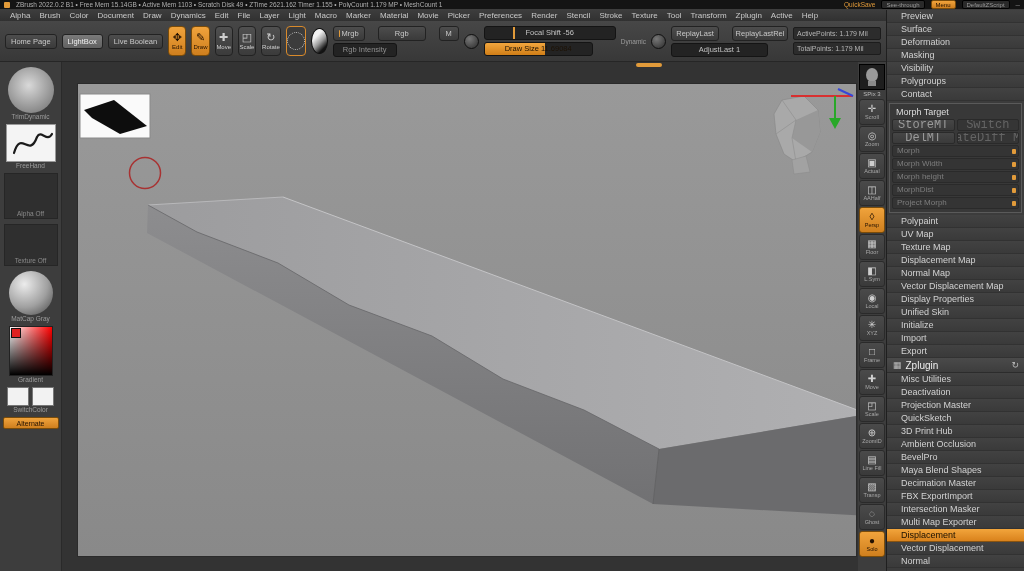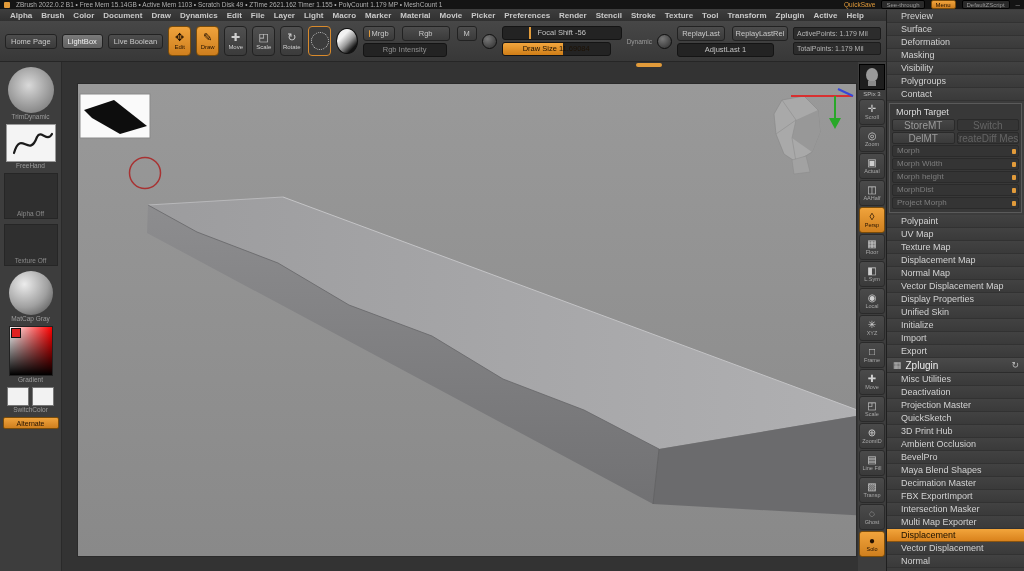--- a/index.html
+++ b/index.html
@@ -12,21 +12,21 @@
   .tb-status{font-size:6.5px;color:#b0b0b0;white-space:nowrap;overflow:hidden;flex:1;}
   .tb-link{font-size:6.5px;color:#e29b3a;white-space:nowrap;}
   .tb-mini{height:7px;background:#2a2a2a;border:1px solid #000;border-radius:2px;color:#999;
            font-size:6px;display:flex;align-items:center;justify-content:center;padding:0 4px;}
   .tb-mini.orange{background:linear-gradient(#f0a33c,#cf7f1e);color:#201000;border-color:#7a4c0a;}
   .tb-dash{color:#888;font-size:8px;line-height:6px;}
   
   .menubar{position:absolute;left:0;top:9px;width:1024px;height:12px;
            background:linear-gradient(#3e3e3e,#313131);display:flex;align-items:center;
            padding:0 6px;box-sizing:border-box;gap:1px;z-index:1;}
-  .menu-item{font-size:8px;color:#c9c9c9;padding:4px 4px;white-space:nowrap;cursor:default;font-weight:bold;}
+  .menu-item{font-size:8px;color:#c9c9c9;padding:4px 4px;white-space:nowrap;cursor:default;}
   
   .shelf{position:absolute;left:0;top:21px;width:886px;height:41px;
          background:linear-gradient(#474747,#383838);border-bottom:1px solid #262626;
          display:flex;align-items:center;gap:5px;padding:0 5px;box-sizing:border-box;overflow:hidden;}
   .btn{height:15px;font-size:7.5px;padding:0 5px;background:linear-gradient(#4d4d4d,#3a3a3a);
        border:1px solid #222;border-radius:3px;color:#c8c8c8;display:flex;align-items:center;
        justify-content:center;white-space:nowrap;box-sizing:border-box;}
   .btn.lit{background:linear-gradient(#7a7a7a,#616161);color:#f0f0f0;}
   .btn.orange{background:linear-gradient(#f0a33c,#cf7f1e);color:#201000;border-color:#7a4c0a;}
   .btn.dim{color:#6d6d6d;background:#343434;}
@@ -35,21 +35,21 @@
         align-items:center;justify-content:center;gap:1px;box-sizing:border-box;}
   .tool .g{font-size:11px;line-height:11px;}
   .tool .t{font-size:6px;line-height:6px;}
   .tool.orange{background:linear-gradient(#f0a33c,#cf7f1e);color:#241202;border-color:#7a4c0a;}
   .brushbox{width:28px;height:30px;border:1px solid #d98a2b;border-radius:4px;background:#3c3c3c;
             display:flex;align-items:center;justify-content:center;box-sizing:border-box;}
   .brushbox .c{width:16px;height:16px;border:1px dotted #c9c9c9;border-radius:50%;}
   .matball{width:24px;height:24px;border-radius:50%;border:1px solid #111;
            background:linear-gradient(135deg,#f2f2f2 30%,#9a9a9a 55%,#141414 80%);}
   .col{display:flex;flex-direction:column;gap:2px;justify-content:center;}
-  .r{display:flex;gap:7px;}
+  .r{display:flex;gap:13px;}
   .slider{position:relative;height:14px;background:#232323;border:1px solid #141414;border-radius:3px;
           overflow:hidden;box-sizing:border-box;}
   .slider .fill{position:absolute;left:0;top:0;bottom:0;background:linear-gradient(#f2a63e,#d07e17);}
   .slider .tick{position:absolute;top:0;bottom:0;width:2px;background:#e29b3a;}
   .slider .txt{position:relative;display:block;text-align:center;font-size:7.5px;color:#c2c2c2;
                line-height:12px;white-space:nowrap;}
   .slider .txt.dark{color:#1d1205;}
   .knob{width:13px;height:13px;border-radius:50%;background:radial-gradient(circle at 35% 30%,#777,#2c2c2c);
         border:1px solid #101010;flex:none;}
   .ro{width:88px;height:13px;background:#2c2c2c;border:1px solid #1c1c1c;color:#b5b5b5;font-size:7px;
@@ -101,23 +101,23 @@
           box-sizing:border-box;white-space:nowrap;overflow:hidden;cursor:default;}
   .rp-row.active{background:linear-gradient(#f2a53c,#d9821c);color:#1a1000;border-bottom-color:#8a5410;}
   .rp-header{height:15px;line-height:15px;padding-left:6px;font-size:10px;color:#eee;
              background:linear-gradient(#4a4a4a,#3d3d3d);border-bottom:1px solid #2c2c2c;
              display:flex;align-items:center;gap:4px;box-sizing:border-box;}
   .rp-header .hg{font-size:9px;color:#bdbdbd;}
   .rp-header .refresh{margin-left:auto;margin-right:5px;font-size:9px;color:#bdbdbd;}
   .morphbox{margin:2px 2px 2px 2px;border:1px solid #5a5a5a;background:#383838;padding:2px;box-sizing:border-box;}
   .mb-title{font-size:9px;color:#dcdcdc;line-height:12px;padding-left:4px;}
   .mb-btnrow{display:flex;gap:2px;margin:1px 0;}
-  .mb-btn{flex:1;height:12px;font-size:10px;color:#9a9a9a;background:linear-gradient(#464646,#3a3a3a);
+  .mb-btn{flex:1;height:12px;font-size:12px;color:#9a9a9a;background:linear-gradient(#464646,#3a3a3a);
           border:1px solid #2a2a2a;border-radius:2px;display:flex;align-items:center;justify-content:center;
-          white-space:nowrap;overflow:hidden;box-sizing:border-box;}
+          white-space:nowrap;overflow:hidden;box-sizing:border-box;font-family:Liberation Mono, monospace;}
   .mb-btn.dim{color:#646464;background:#353535;}
   .mb-slider{position:relative;height:12px;margin:1px 0;background:#343434;border:1px solid #2a2a2a;
              border-radius:2px;box-sizing:border-box;}
   .mb-slider .txt{font-size:8px;color:#7d7d7d;line-height:10px;padding-left:4px;white-space:nowrap;}
   .mb-slider .dot{position:absolute;right:2px;top:3px;width:4px;height:5px;background:#e29b3a;border-radius:1px;}
 </style>
 </head>
 <body>
 
 <div id="app">
@@ -193,29 +193,29 @@
 
     <div class="col">
       <div class="r">
         <div class="btn" style="width:32px">
           <span class="mswatch"></span>
           <span>Mrgb</span>
         </div>
         <div class="btn" style="width:48px">Rgb</div>
         <div class="btn" style="width:20px">M</div>
       </div>
-      <div class="slider" style="width:84px">
+      <div class="slider" style="width:64px">
         <span class="txt" style="color:#8e8e8e">Rgb Intensity</span>
       </div>
     </div>
 
 
     <div class="knob"></div>
     <div class="col">
-      <div class="slider" style="width:120px">
+      <div class="slider" style="width:132px">
         <span class="tick" style="left:22%"></span>
         <span class="txt">Focal Shift -56</span>
       </div>
       <div class="slider" style="width:109px">
         <span class="fill" style="width:56%"></span>
         <span class="txt dark">Draw Size 11.69084</span>
       </div>
     </div>
     <div class="mini-lbl">Dynamic</div>
 

